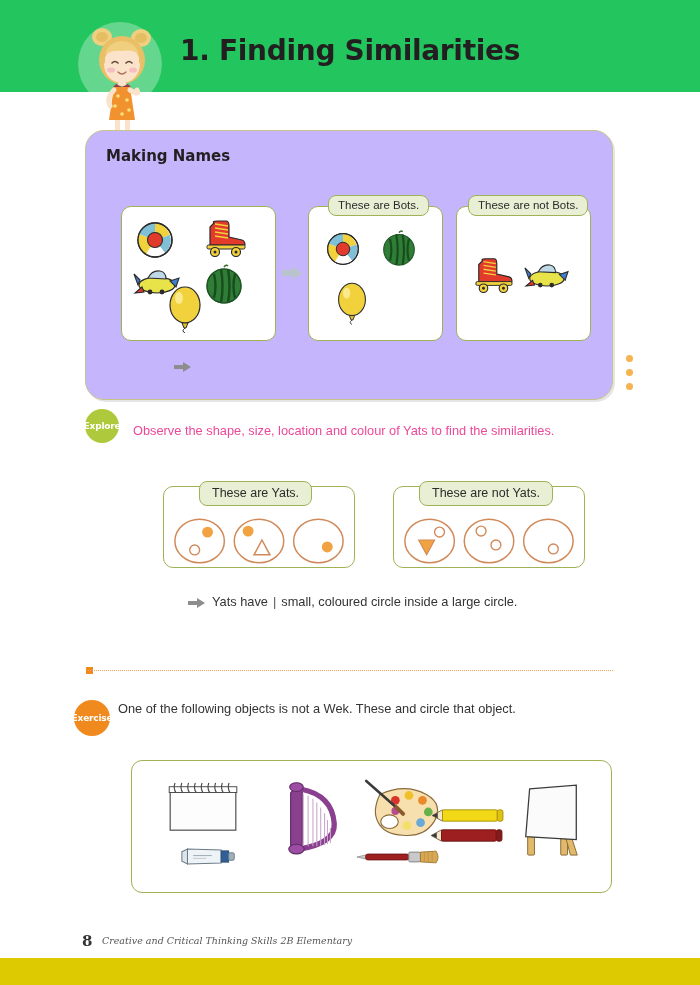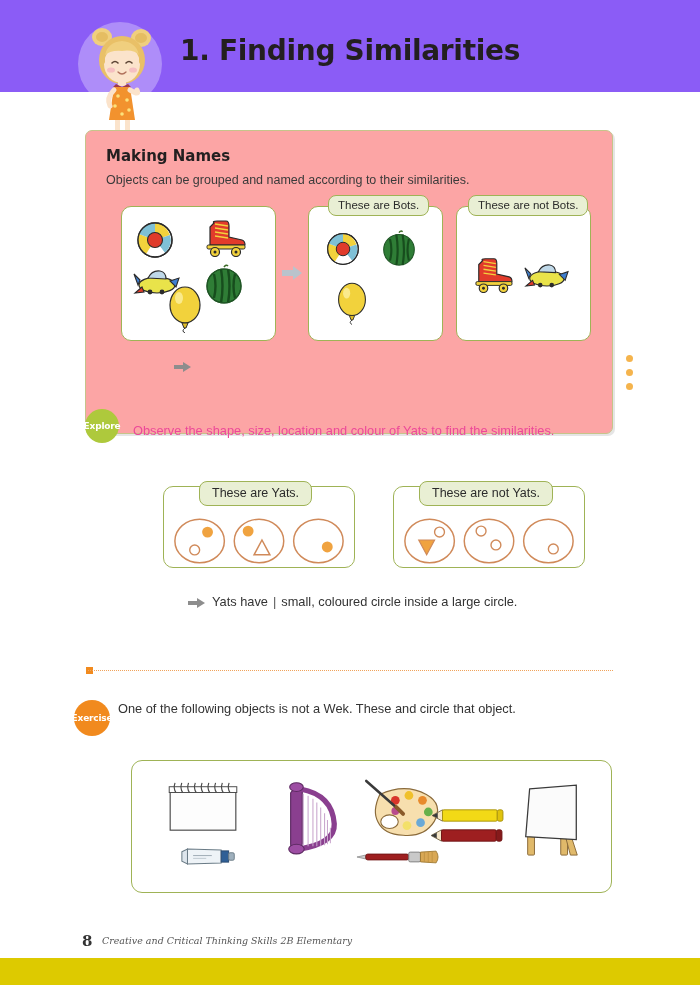--- a/index.html
+++ b/index.html
@@ -8,44 +8,44 @@
     width:700px; height:985px;
     background:#ffffff;
     font-family:"Liberation Sans", sans-serif;
     position:relative;
     overflow:hidden;
   }
 
   
   .header {
     position:absolute; left:0; top:0; width:700px; height:92px;
-    background:#8b5cf6;
+    background:#22c55e;
   }
   .header-title {
     position:absolute; left:180px; top:50px;
     transform:translateY(-50%);
     font-size:28px; font-weight:bold; color:#231f20;
     letter-spacing:-0.3px;
     font-family:"DejaVu Sans", sans-serif;
   }
   .halo {
     position:absolute; left:78px; top:22px; width:84px; height:84px;
     border-radius:50%;
     background:rgba(255,255,255,0.30);
   }
 
   
   .girl { position:absolute; left:88px; top:20px; width:68px; height:118px; }
 
   
   .concept-box {
-    position:absolute; left:85px; top:130px; width:528px; height:304px;
-    background:#fca5a5;
+    position:absolute; left:85px; top:130px; width:528px; height:270px;
+    background:#c4b5fd;
     border:1.5px solid #c6c48a;
-    border-radius:7px;
+    border-radius:19px;
     box-shadow:2px 2px 0 rgba(0,0,0,0.10);
   }
   .concept-title {
     position:absolute; left:20px; top:16px;
     font-size:15px; font-weight:bold; color:#231f20;
     font-family:"DejaVu Sans", sans-serif;
   }
   .concept-sub {
     position:absolute; left:20px; top:42px;
     font-size:12.5px; color:#3a3a3a;
@@ -207,21 +207,20 @@
   <path d="M42 70 Q52 76 49 70" stroke="#fbe3cb" stroke-width="5" fill="none" stroke-linecap="round"></path>
 
   <rect x="27" y="100" width="5" height="12" fill="#fbe3cb"></rect>
   <rect x="37" y="100" width="5" height="12" fill="#fbe3cb"></rect>
   <rect x="26" y="110" width="7" height="6" rx="1.5" fill="#6b2d52"></rect>
   <rect x="36" y="110" width="7" height="6" rx="1.5" fill="#6b2d52"></rect>
 </svg>
 
 <div class="concept-box">
   <div class="concept-title">Making Names</div>
-  <div class="concept-sub">Objects can be grouped and named according to their similarities.</div>
 
   <div class="inner-box" id="box-all">
 
     <svg viewBox="0 0 40 40" width="40" height="40" style="position:absolute;left:13px;top:13px;">
       <circle cx="20" cy="20" r="17" fill="#ffffff" stroke="#2b2b2b" stroke-width="1.3"></circle>
       <path d="M20 3 A17 17 0 0 1 35 15 L20 20 Z" fill="#f2d23c"></path>
       <path d="M35 15 A17 17 0 0 1 30 33 L20 20 Z" fill="#7fc0d6"></path>
       <path d="M30 33 A17 17 0 0 1 11 34 L20 20 Z" fill="#ffffff"></path>
       <path d="M11 34 A17 17 0 0 1 4 14 L20 20 Z" fill="#f2d23c"></path>
       <path d="M4 14 A17 17 0 0 1 20 3 L20 20 Z" fill="#7fc0d6"></path>

